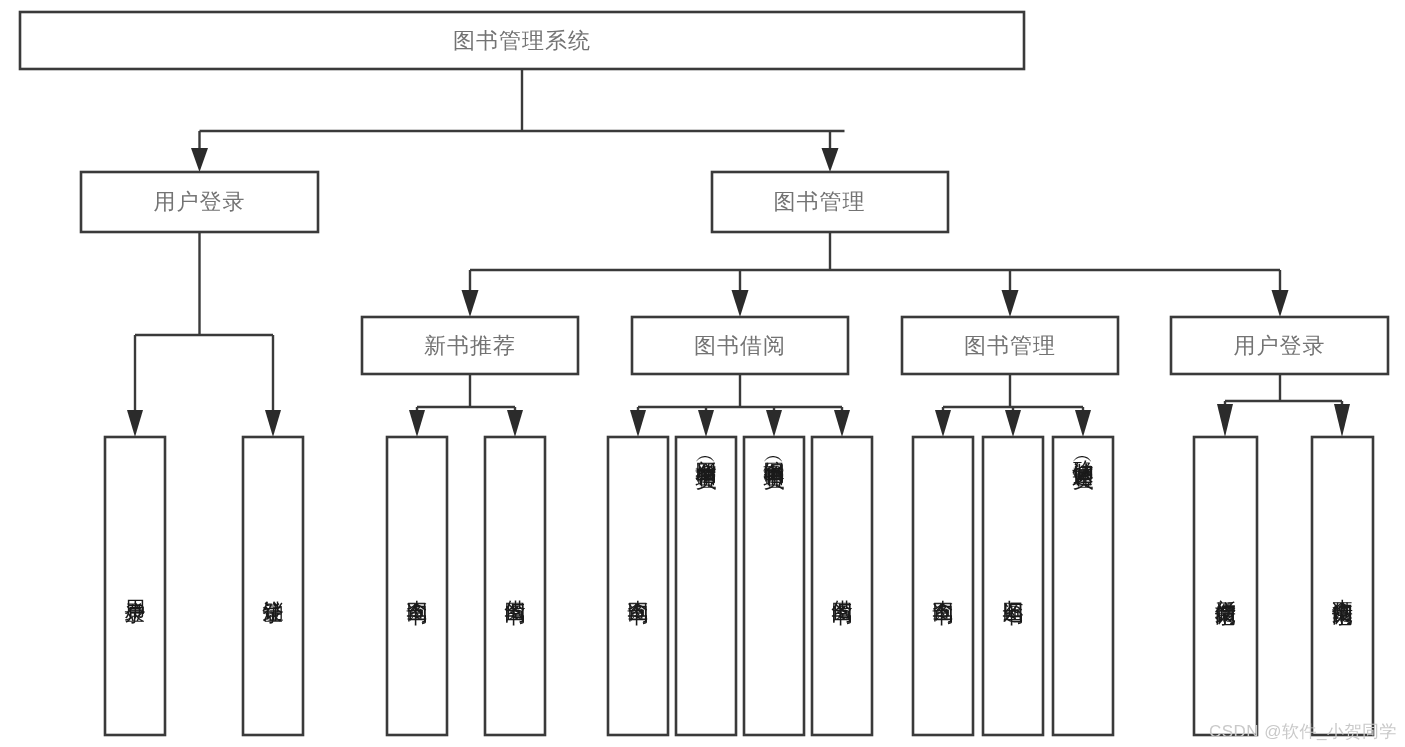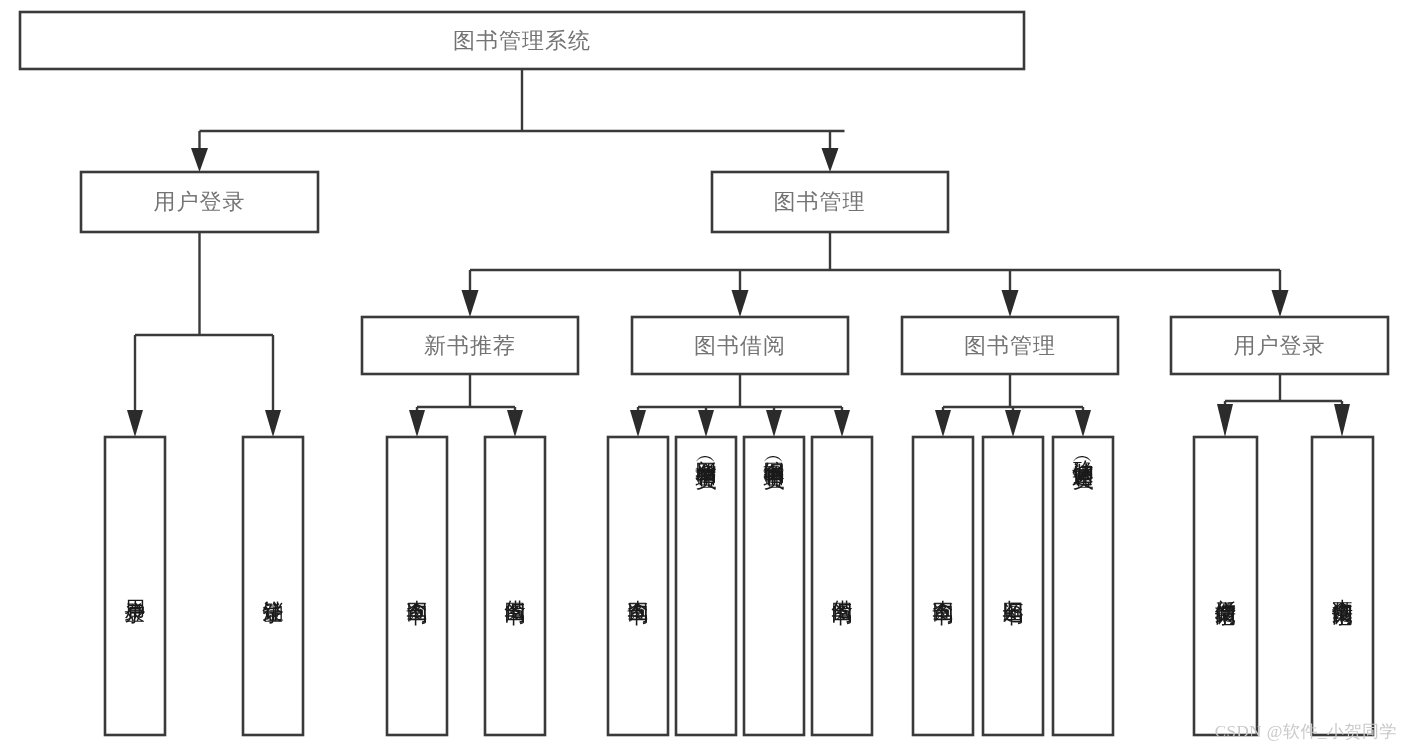--- a/index.html
+++ b/index.html
@@ -58,21 +58,21 @@
     fill: none;
   }
   .arrow-head {
     fill: #2b2b2b;
     stroke: none;
   }
   #watermark {
     position: absolute;
     right: 8px;
     bottom: 4px;
-    font-family: Liberation Serif, serif;
+    font-family: Liberation Sans, sans-serif;
     font-size: 17px;
     color: #c9c9c9;
     letter-spacing: 0.5px;
     white-space: nowrap;
     pointer-events: none;
   }
 </style>
 </head>
 <body>
 

